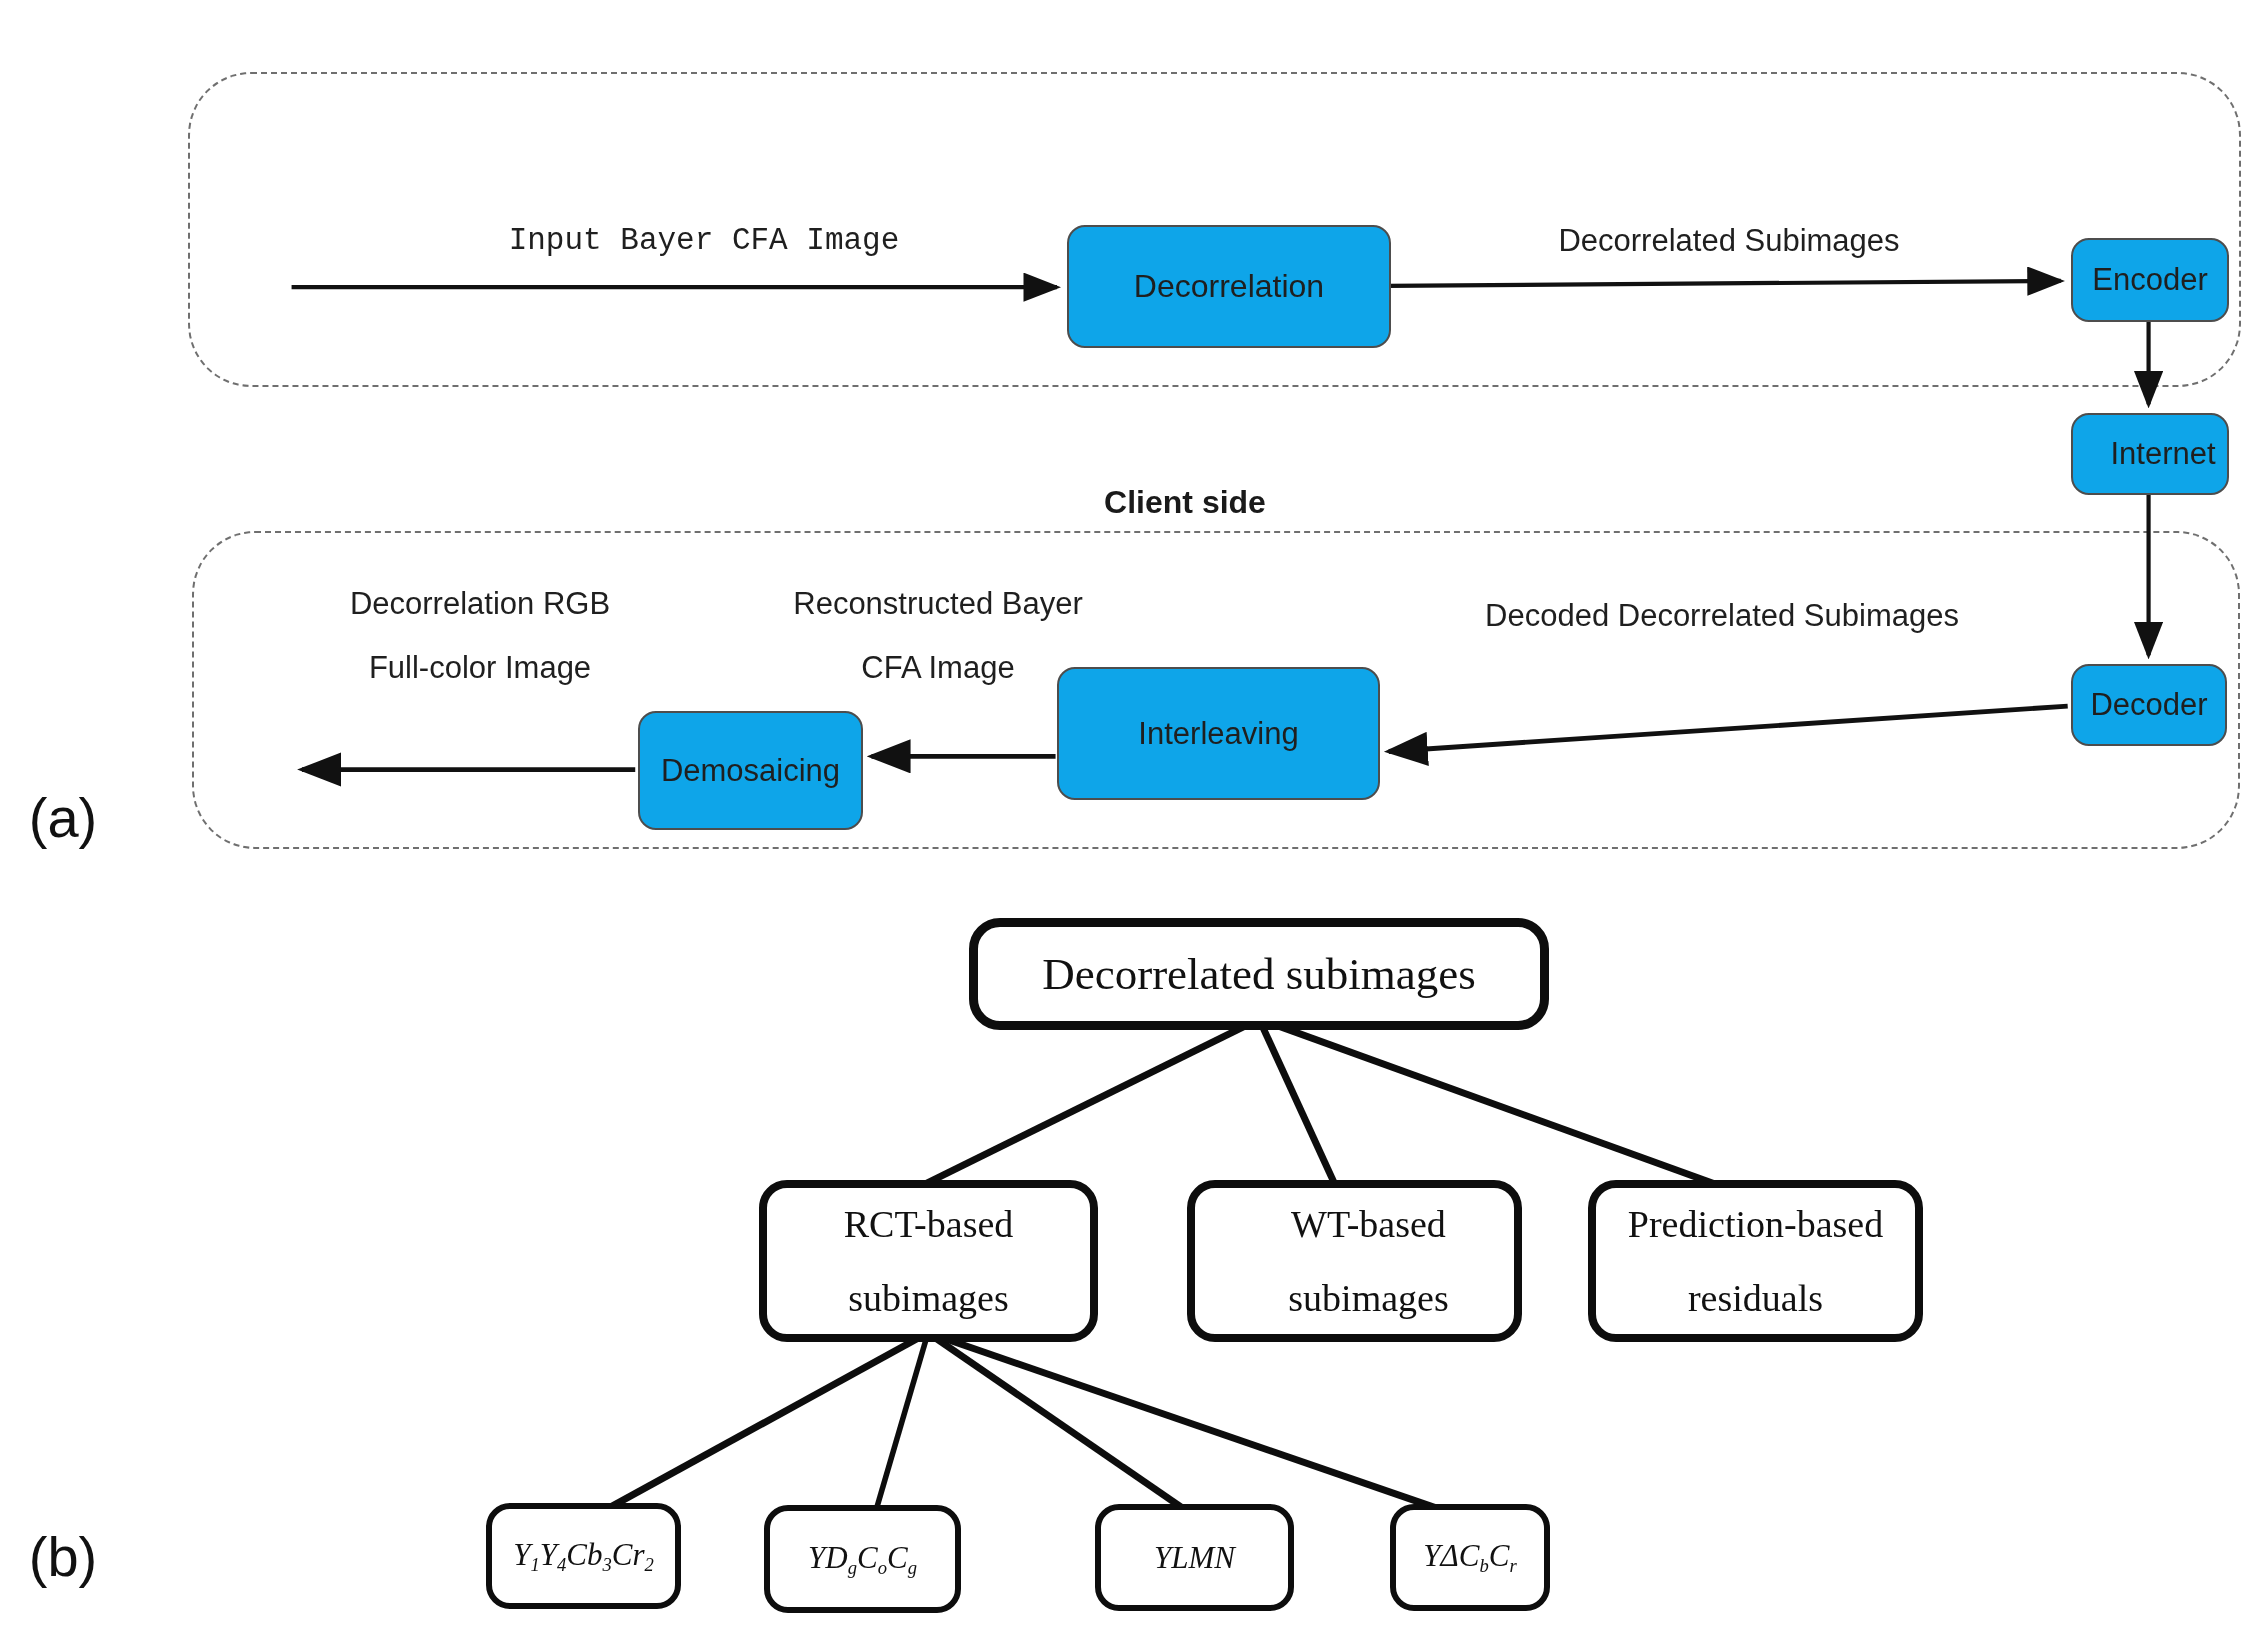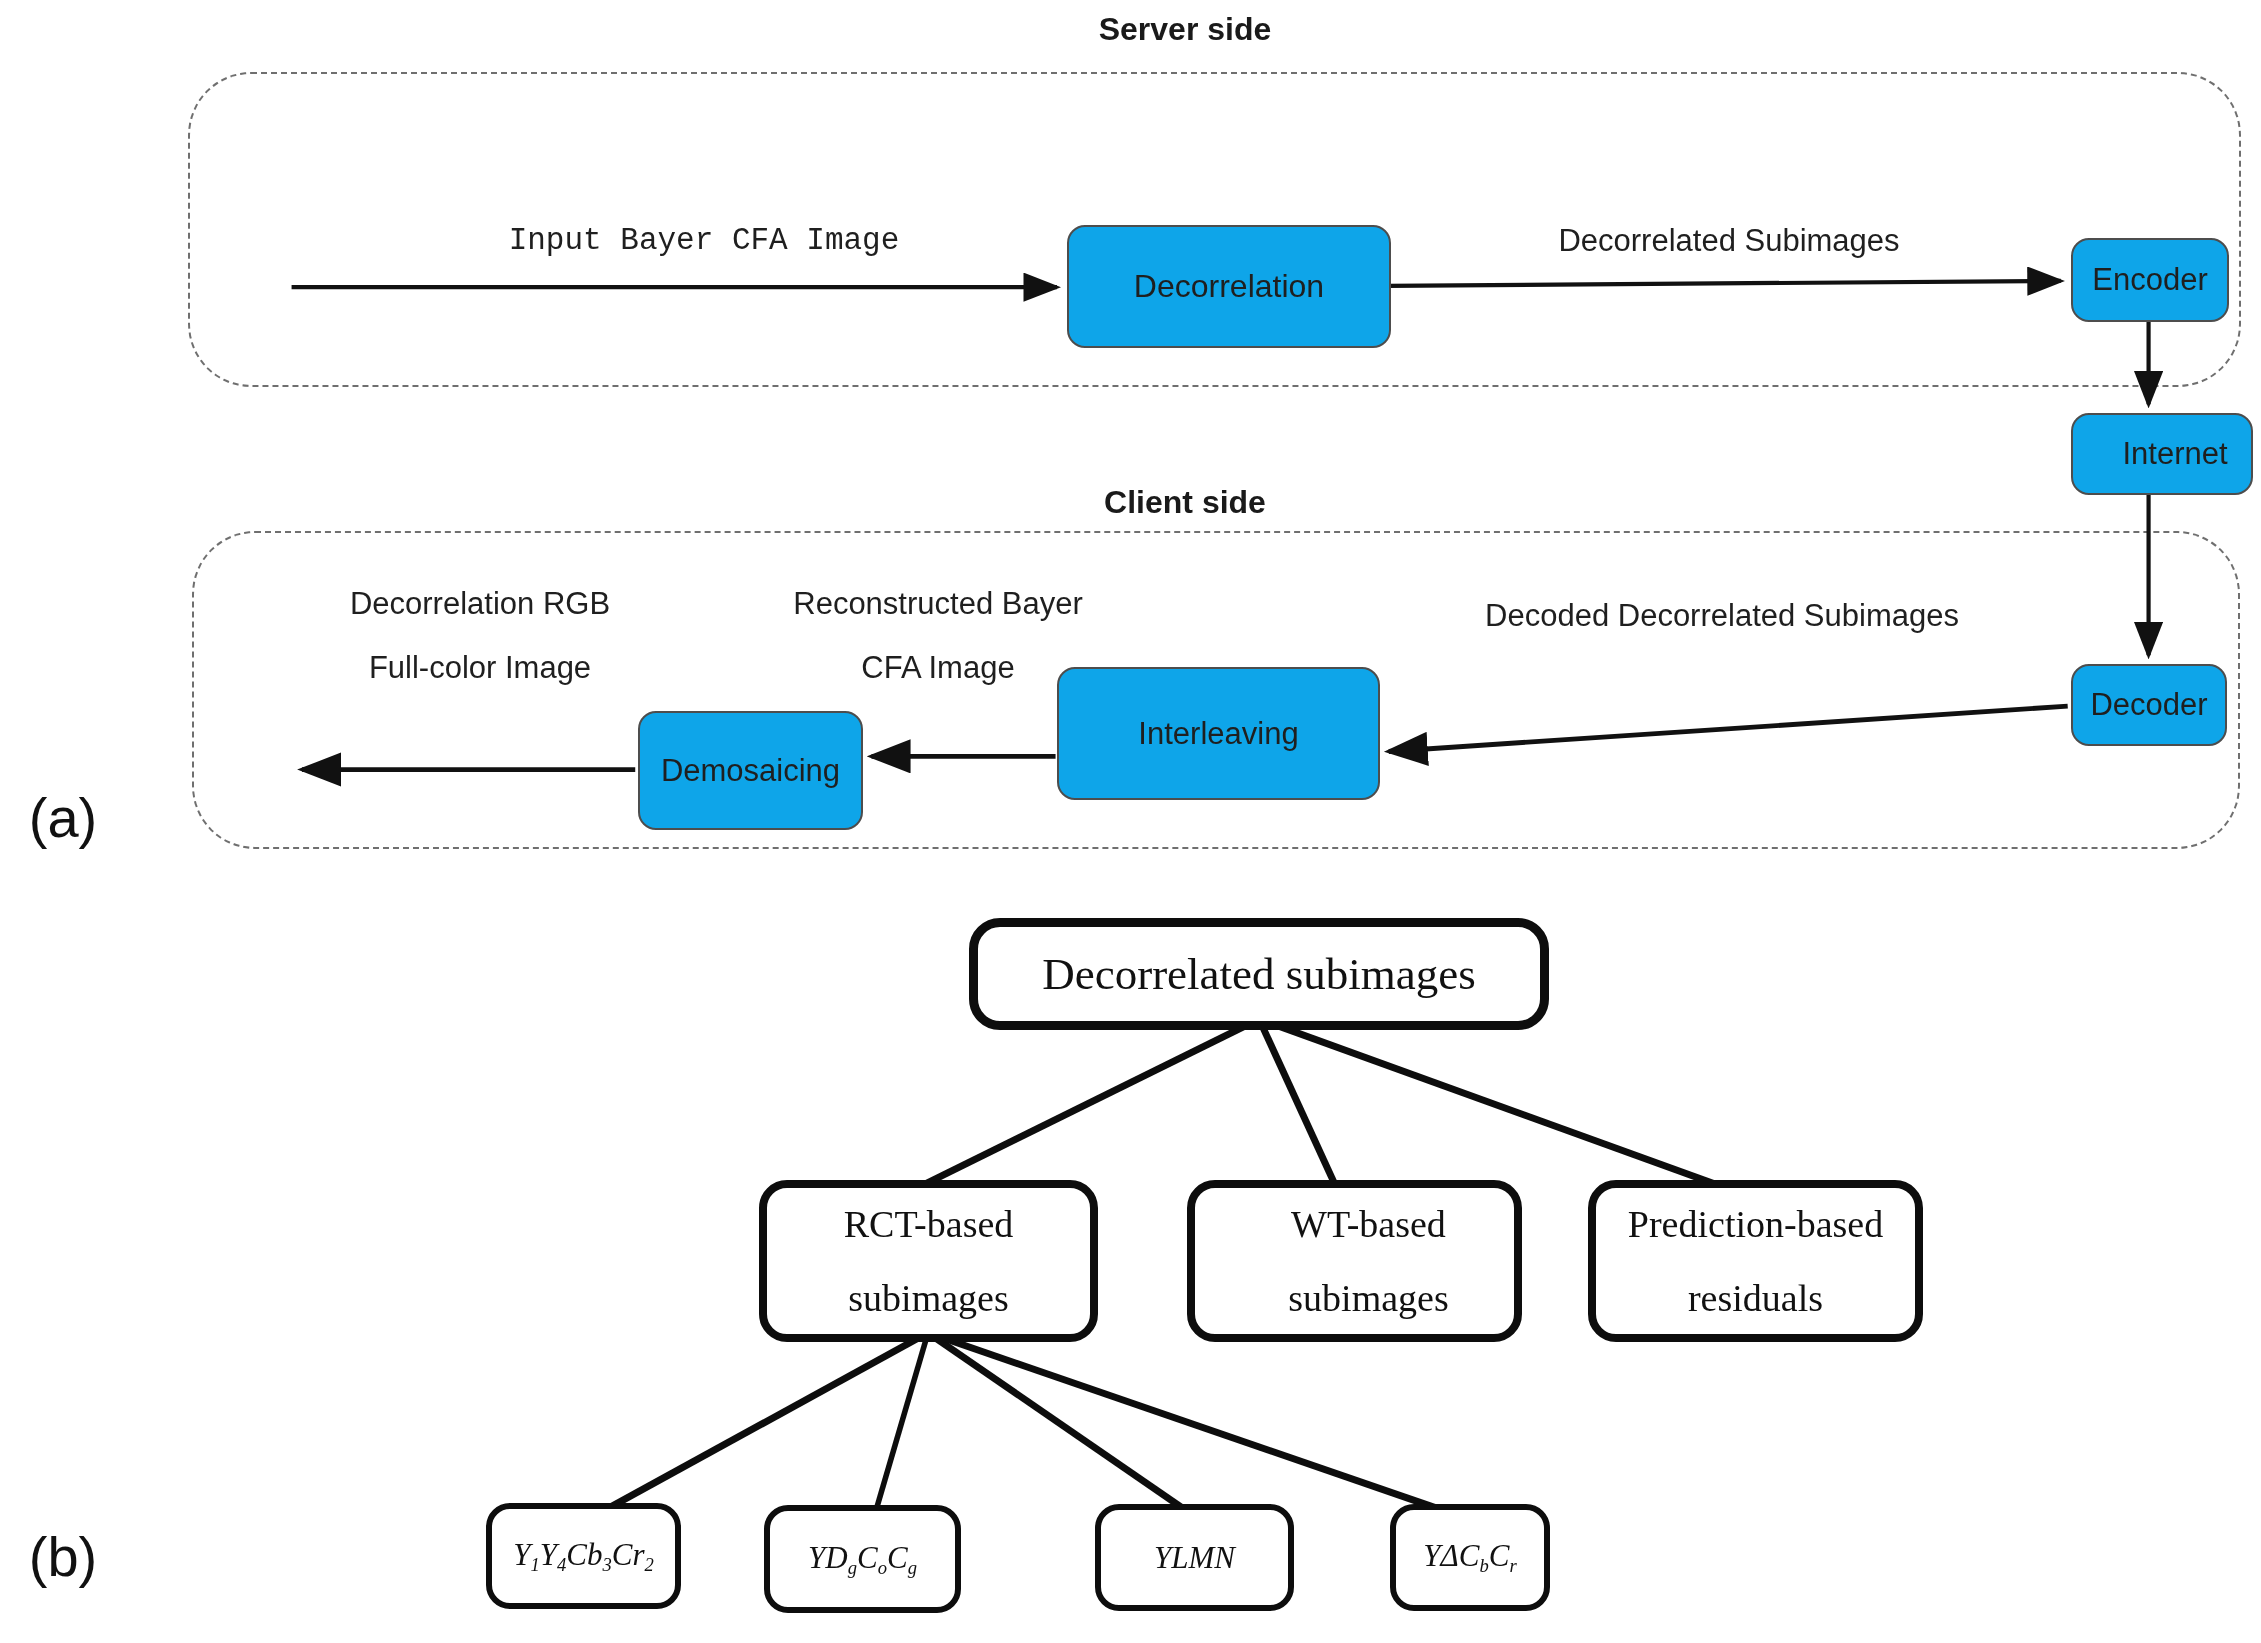--- a/index.html
+++ b/index.html
@@ -89,21 +89,21 @@
   #client-region  { left: 192px;  top: 531px; width: 2048px; height: 318px; }
 
   #lbl-input        { left: 460px;  top: 209px; width: 488px; font-family: Liberation Mono, monospace; }
   #lbl-decorrelated { left: 1485px; top: 209px; width: 488px; }
   #lbl-decoded      { left: 1408px; top: 584px; width: 628px; }
   #lbl-recon-rgb    { left: 271px;  top: 572px; width: 418px; }
   #lbl-recon-bayer  { left: 729px; top: 572px; width: 418px; }
 
   #box-decorrelation { left: 1067px; top: 225px; width: 324px; height: 123px; font-size: 32px; }
   #box-encoder       { left: 2071px; top: 238px; width: 158px; height: 84px; text-align: right; }
-  #box-internet      { left: 2071px; top: 413px; width: 182px; height: 82px; padding-left: 26px; }
+  #box-internet      { left: 2071px; top: 413px; width: 158px; height: 82px; padding-left: 26px; }
   #box-decoder       { left: 2071px; top: 664px; width: 156px; height: 82px; }
   #box-demosaicing   { left: 638px;  top: 711px; width: 225px; height: 119px; }
   #box-interleaving  { left: 1057px; top: 667px; width: 323px; height: 133px; }
 
   #label-a { left: 7px; top: 785px; width: 112px; }
   #label-b { left: 7px; top: 1524px; width: 112px; }
 
   
   #box-root { left: 969px; top: 918px; width: 580px; height: 112px; font-size: 45px; border-width: 9px; border-radius: 31px; }
   #box-rct  { left: 759px; top: 1180px; width: 339px; height: 162px; font-size: 38px; line-height: 1.95; }
@@ -149,21 +149,20 @@
 
     <line x1="1806" y1="1462" x2="1320" y2="1702" stroke="#0d0d0d" stroke-width="10"></line>
     <line x1="1806" y1="1462" x2="1916" y2="1702" stroke="#0d0d0d" stroke-width="10"></line>
     <line x1="1806" y1="1462" x2="2470" y2="1702" stroke="#0d0d0d" stroke-width="10"></line>
     <line x1="1331" y1="1912" x2="870" y2="2165" stroke="#0d0d0d" stroke-width="10"></line>
     <line x1="1331" y1="1912" x2="1256" y2="2168" stroke="#0d0d0d" stroke-width="8"></line>
     <line x1="1331" y1="1912" x2="1700" y2="2166" stroke="#0d0d0d" stroke-width="10"></line>
     <line x1="1331" y1="1912" x2="2068" y2="2166" stroke="#0d0d0d" stroke-width="10"></line>
   </svg>
 
-  <div class="side-title" id="server-title">Server side</div>
   <div class="region" id="server-region"></div>
 
   <div class="flow-label" id="lbl-input">Input Bayer CFA Image</div>
   <div class="flow-label" id="lbl-decorrelated">Decorrelated Subimages</div>
 
   <div class="nodeA" id="box-decorrelation">Decorrelation</div>
   <div class="nodeA" id="box-encoder">Encoder</div>
   <div class="nodeA" id="box-internet">Internet</div>
 
   <div class="side-title" id="client-title">Client side</div>

